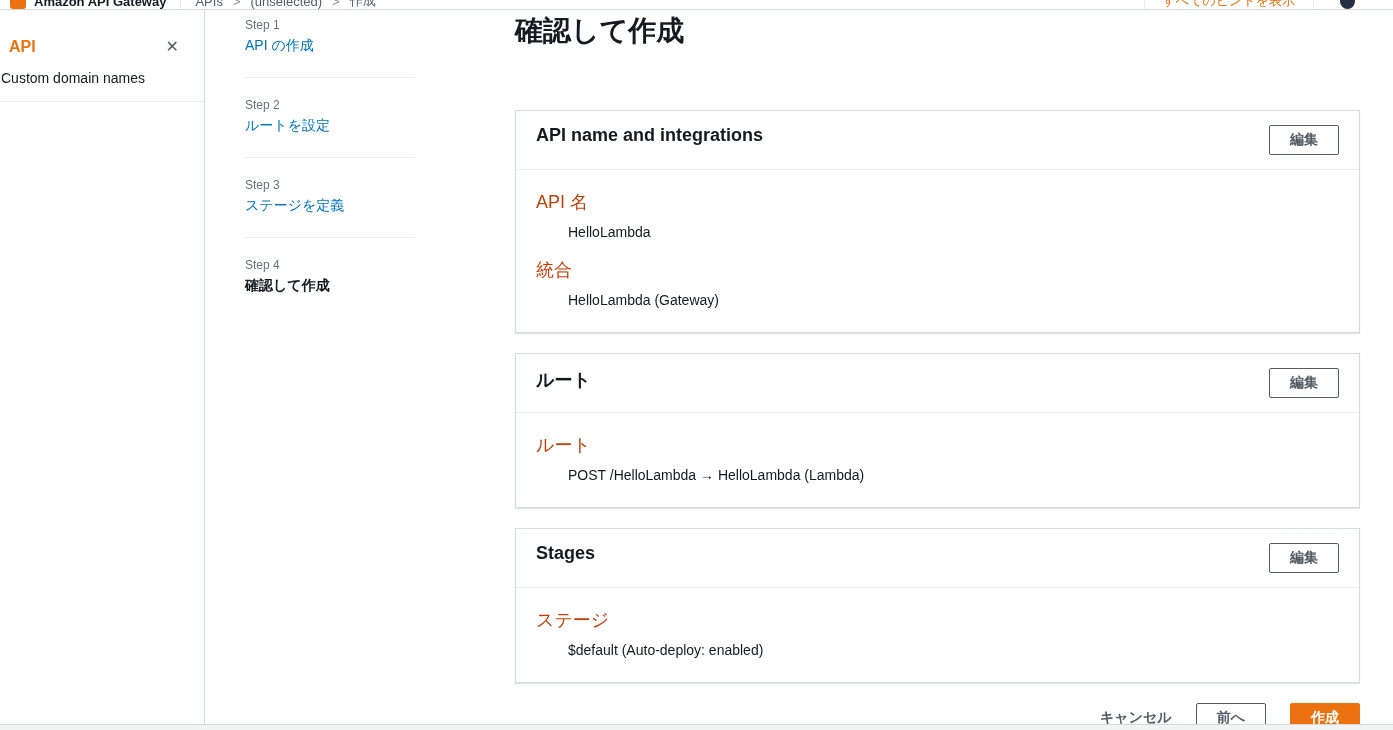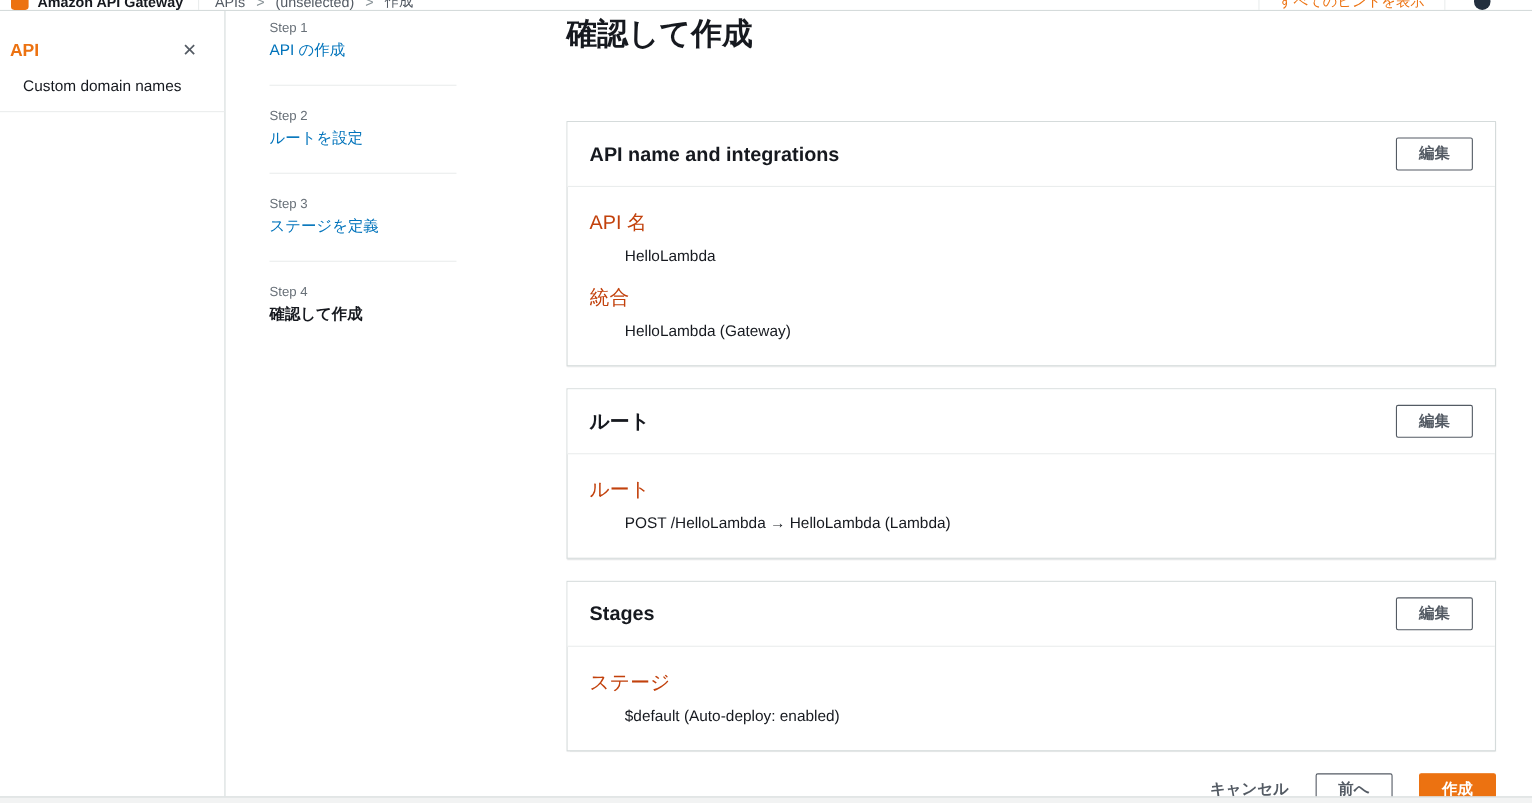--- a/index.html
+++ b/index.html
@@ -25,37 +25,37 @@
   .info-icon { width: 15px; height: 15px; border-radius: 50%; background: #232f3e;
                margin: 0 28px 0 26px; flex: none; cursor: pointer; }
 
   
   .sidebar { position: absolute; top: 10px; left: 0; width: 205px; bottom: 6px;
              background: #fff; border-right: 1px solid #d5dbdb; z-index: 4; }
   .sidebar-header { display: flex; justify-content: space-between; align-items: center;
                     padding: 28px 25px 0 9px; gap: 39px; }
   .sidebar-title { color: #ec7211; font-size: 16px; font-weight: 700; cursor: pointer; }
   .sidebar-close { color: #545b64; font-size: 16px; line-height: 1; cursor: pointer; }
-  .sidebar-item { padding: 14px 21px 0; font-size: 14px; color: #16191f; cursor: pointer; }
+  .sidebar-item { padding: 14px 1px 0; font-size: 14px; color: #16191f; cursor: pointer; }
   .sidebar-divider { border-bottom: 1px solid #eaeded; margin-top: 15px; }
 
   
   .steps { position: absolute; left: 245px; top: 18px; width: 170px; }
   .step-num { font-size: 12px; color: #687078; margin-bottom: 5px; }
   .step-link { font-size: 14px; color: #0073bb; cursor: pointer; }
   .step-current { font-size: 14px; color: #16191f; font-weight: 700; }
   .step-divider { border-bottom: 1px solid #eaeded; margin: 22px 0 20px; }
 
   
   .main { position: absolute; left: 515px; top: 12px; width: 845px; }
   .page-title { font-size: 28px; font-weight: 700; color: #16191f; margin-bottom: 60px; }
 
   .card { border: 1px solid #d5dbdb; background: #fff; margin-bottom: 20px;
           box-shadow: 0 1px 1px 0 rgba(0,28,36,0.12); }
-  .card-header { display: flex; justify-content: space-between; align-items: center;
+  .card-header { display: flex; justify-content: space-between; align-items: flex-start;
                  padding: 14px 20px; border-bottom: 1px solid #eaeded; background: #fff; }
   .card-title { font-size: 18px; font-weight: 700; color: #16191f; }
   .btn { display: inline-flex; align-items: center; justify-content: center; height: 30px;
          padding: 12px 20px; font-size: 14px; font-weight: 700; border-radius: 2px;
          cursor: pointer; font-family: Liberation Serif, serif; white-space: nowrap; }
   .btn-normal { background: #fff; border: 1px solid #545b64; color: #545b64; }
   .btn-primary { background: #ec7211; border: 1px solid #ec7211; color: #fff; }
   .card-body { padding: 20px 20px 24px; }
   .field + .field { margin-top: 18px; }
   .field-label { font-size: 18px; font-weight: 400; color: #c2410c; margin-bottom: 10px; }

